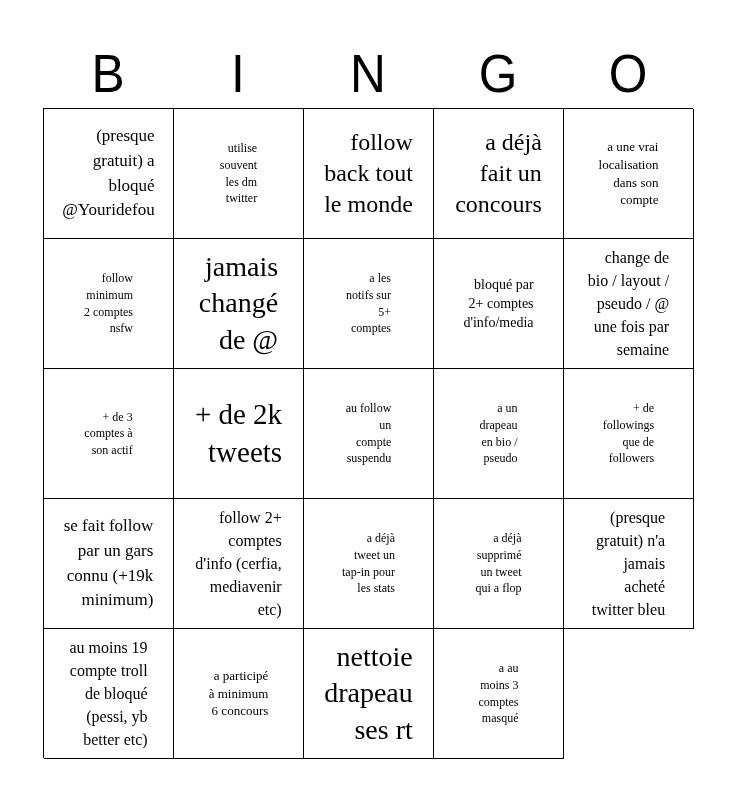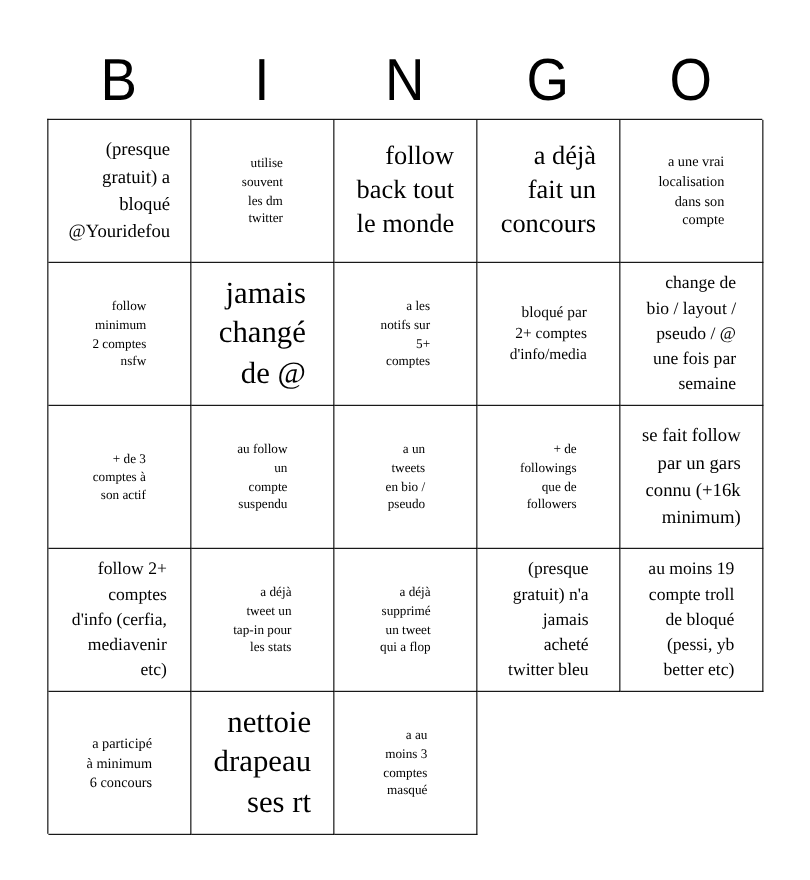--- a/index.html
+++ b/index.html
@@ -141,41 +141,45 @@
 pseudo / @
 une fois par
 semaine</span>
     </div>
     <div class="cell">
       <span class="cell-text s20">+ de 3
 comptes à
 son actif</span>
     </div>
     <div class="cell">
+      <span class="cell-text s29">+ de 2k
+tweets</span>
+    </div>
+    <div class="cell">
       <span class="cell-text s20">au follow
 un
 compte
 suspendu</span>
     </div>
     <div class="cell">
       <span class="cell-text s20">a un
-tweets
+drapeau
 en bio /
 pseudo</span>
     </div>
     <div class="cell">
       <span class="cell-text s20">+ de
 followings
 que de
 followers</span>
     </div>
     <div class="cell">
       <span class="cell-text s17">se fait follow
 par un gars
-connu (+16k
+connu (+19k
 minimum)</span>
     </div>
     <div class="cell">
       <span class="cell-text s16">follow 2+
 comptes
 d'info (cerfia,
 mediavenir
 etc)</span>
     </div>
     <div class="cell">

